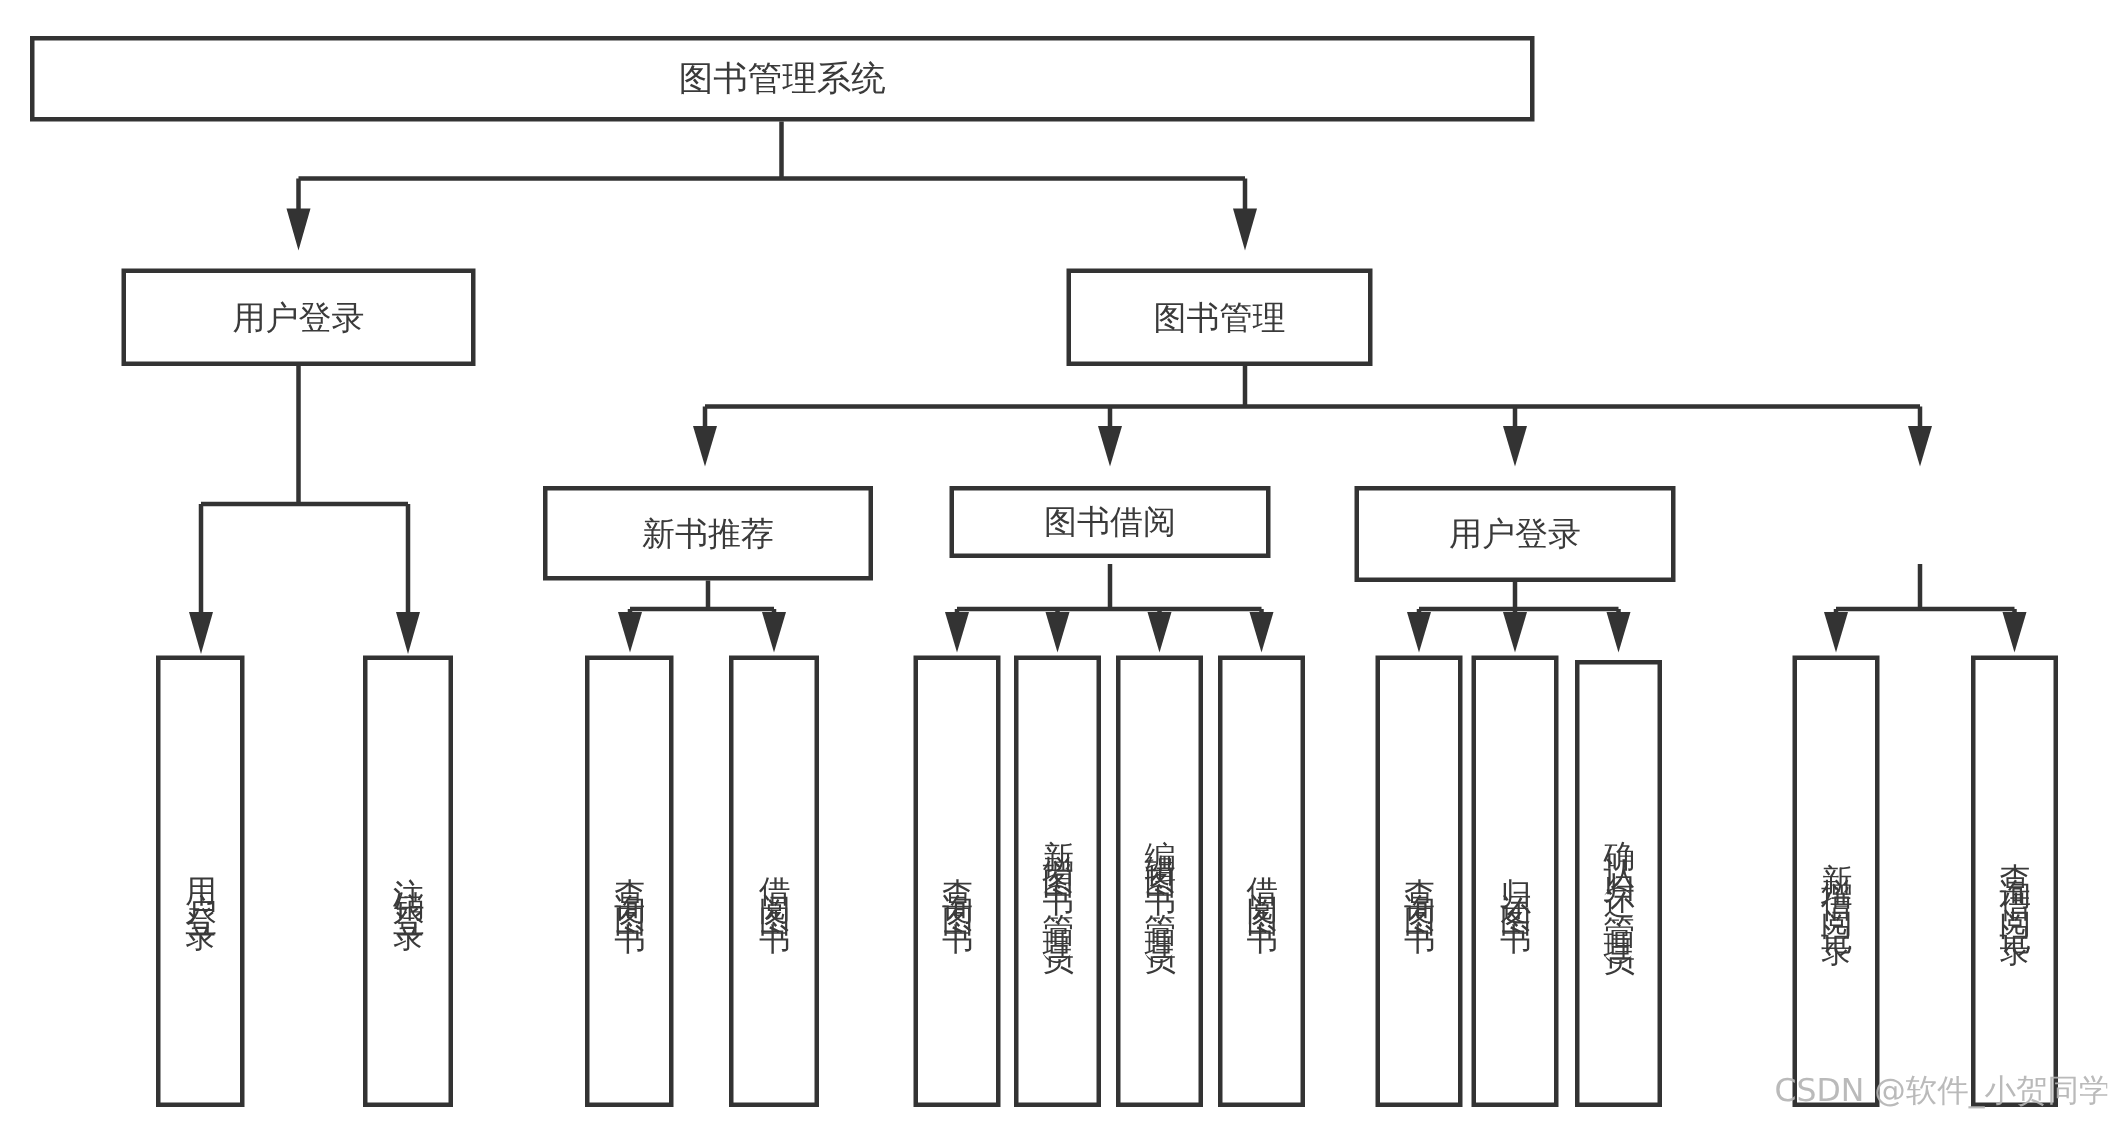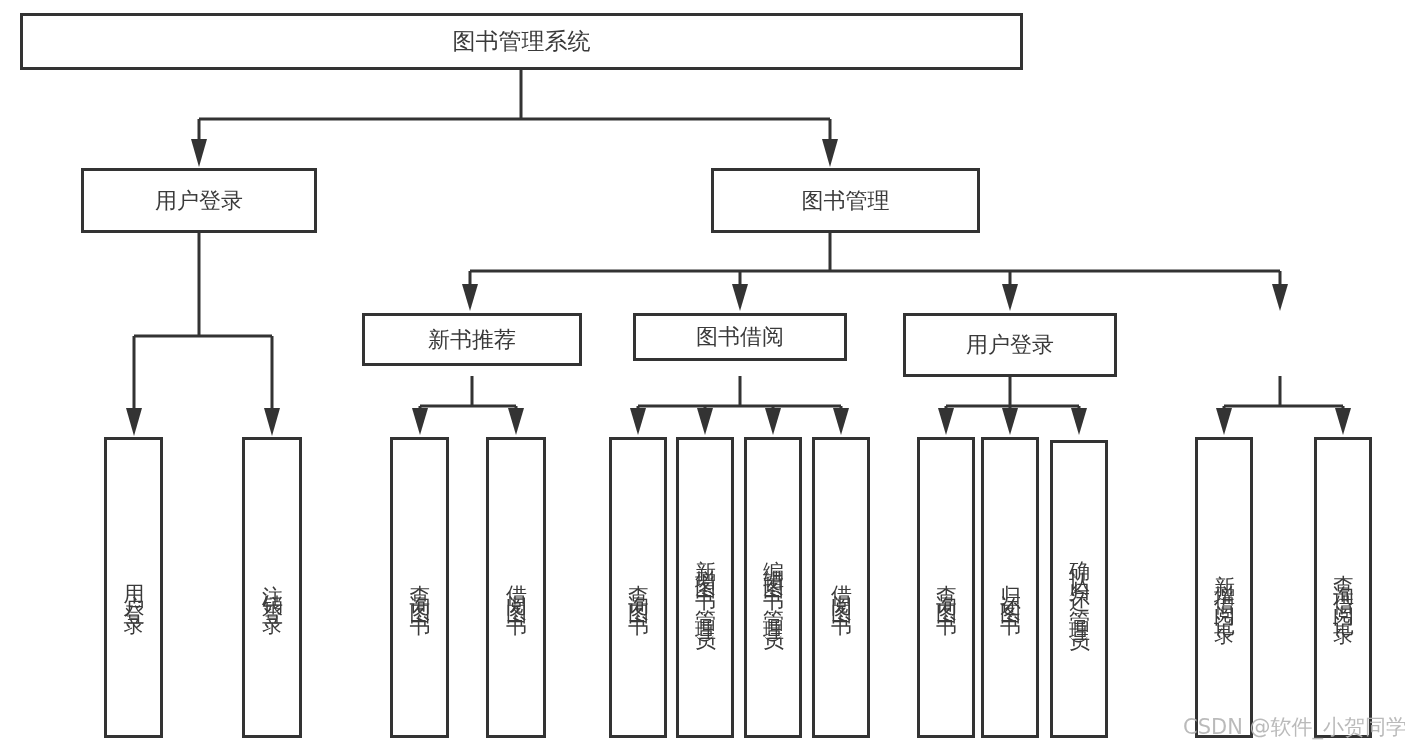--- a/index.html
+++ b/index.html
@@ -29,21 +29,21 @@
   .node {
     position: absolute;
     box-sizing: border-box;
     border: 3px solid #333333;
     background: #ffffff;
     display: flex;
     align-items: center;
     justify-content: center;
     color: #3a3a3a;
   }
-  .node.h { font-size: 22px; }
+  .node.h { font-size: 22px; margin-top: 11px; }
   .node.h.root { font-size: 23px; }
   .node.v { font-size: 21px; }
   .vtext {
     writing-mode: vertical-rl;
     text-orientation: mixed;
     letter-spacing: 10px;
     line-height: 1;
     white-space: nowrap;
   }
   .watermark {
@@ -112,25 +112,25 @@
     </g>
   </svg>
 
   <div class="node h root" style="left:20px;top:13px;width:1003px;height:57px">
     <span>图书管理系统</span>
   </div>
 
   <div class="node h" style="left:81px;top:168px;width:236px;height:65px">
     <span>用户登录</span>
   </div>
-  <div class="node h" style="left:711px;top:168px;width:269px;height:65px">
+  <div class="node h" style="left:711px;top:168px;width:204px;height:65px">
     <span>图书管理</span>
   </div>
 
-  <div class="node h" style="left:362px;top:313px;width:220px;height:53px">
+  <div class="node h" style="left:362px;top:313px;width:220px;height:63px">
     <span>新书推荐</span>
   </div>
   <div class="node h" style="left:633px;top:313px;width:214px;height:48px">
     <span>图书借阅</span>
   </div>
   <div class="node h" style="left:903px;top:313px;width:214px;height:64px">
     <span>用户登录</span>
   </div>
 
   <div class="node v" style="left:104px;top:437px;width:59px;height:301px">

